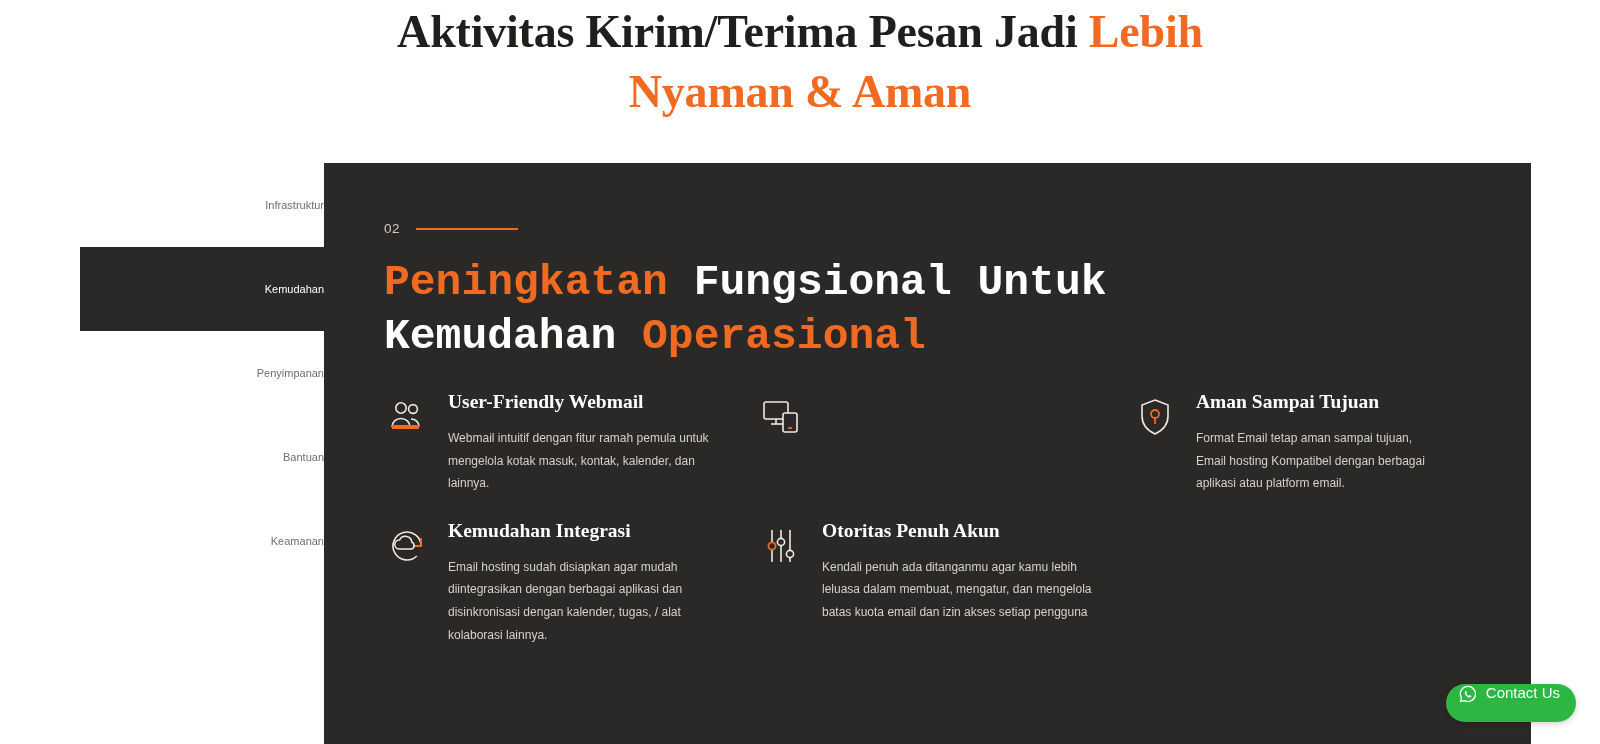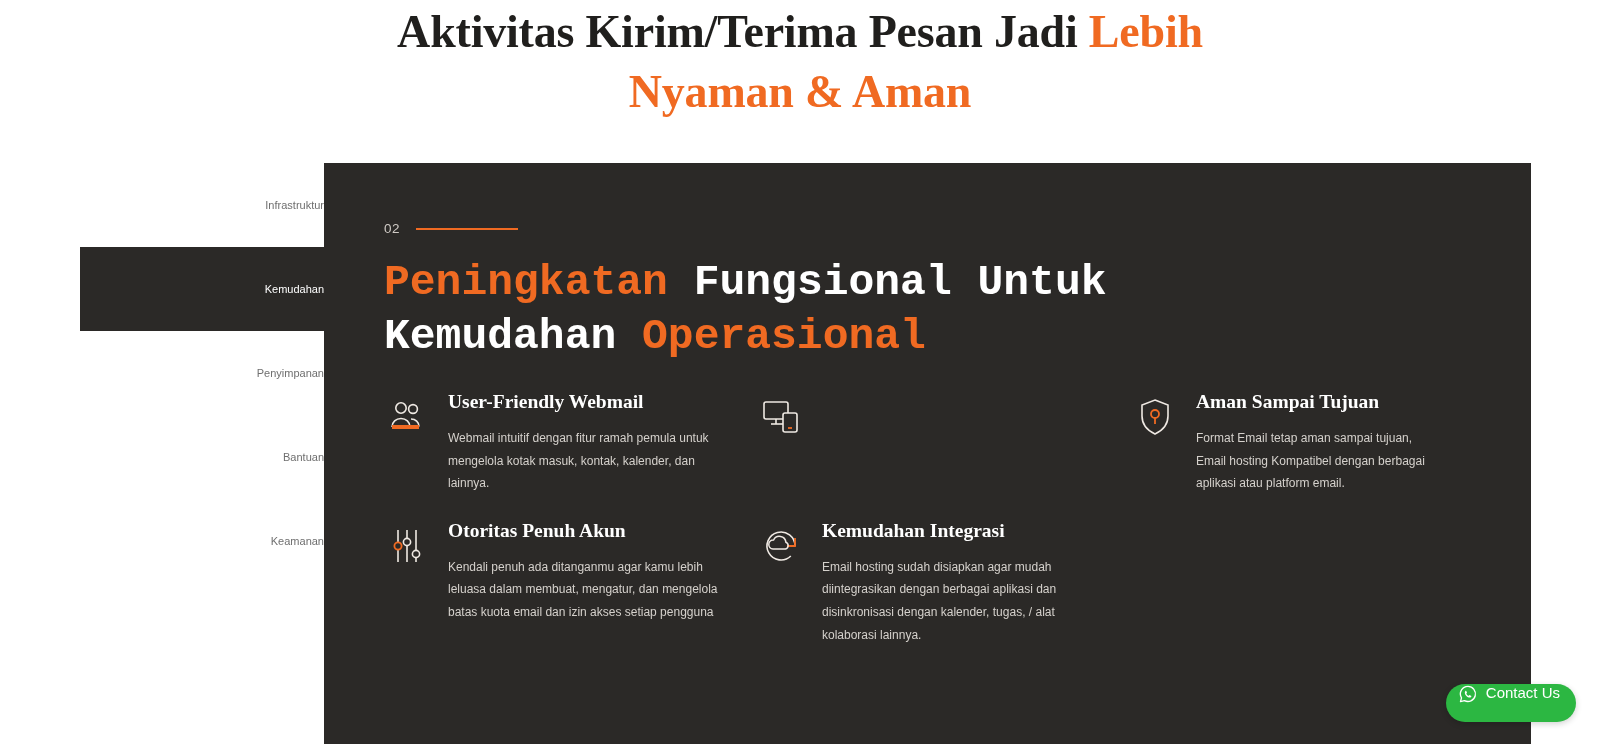--- a/index.html
+++ b/index.html
@@ -226,43 +226,43 @@
         </span>
         <div class="ftext">
           <h3>Aman Sampai Tujuan</h3>
           <p>Format Email tetap aman sampai tujuan, Email hosting Kompatibel dengan berbagai aplikasi atau platform email.</p>
         </div>
       </div>
 
       <div class="feature">
         <span class="ficon">
           <svg width="44" height="44" viewBox="0 0 44 44" fill="none">
+            <path d="M36 22a14 14 0 1 0-4.2 10" stroke="#efe9e3" stroke-width="1.6"></path>
+            <path d="M36 14v8h-8" stroke="#f06a22" stroke-width="1.8"></path>
+            <path d="M14 25a4.5 4.5 0 0 1 .6-9 6.5 6.5 0 0 1 12.3 2.2A3.6 3.6 0 0 1 26.5 25H14z" stroke="#efe9e3" stroke-width="1.5"></path>
+          </svg>
+        </span>
+        <div class="ftext">
+          <h3>Kemudahan Integrasi</h3>
+          <p>Email hosting sudah disiapkan agar mudah diintegrasikan dengan berbagai aplikasi dan disinkronisasi dengan kalender, tugas, / alat kolaborasi lainnya.</p>
+        </div>
+      </div>
+
+      <div class="feature">
+        <span class="ficon">
+          <svg width="44" height="44" viewBox="0 0 44 44" fill="none">
             <path d="M13 6v12M13 26v12M22 6v8M22 22v16M31 6v20M31 34v4" stroke="#efe9e3" stroke-width="1.6"></path>
             <circle cx="13" cy="22" r="3.6" stroke="#f06a22" stroke-width="1.8"></circle>
             <circle cx="22" cy="18" r="3.6" stroke="#efe9e3" stroke-width="1.6"></circle>
             <circle cx="31" cy="30" r="3.6" stroke="#efe9e3" stroke-width="1.6"></circle>
           </svg>
         </span>
         <div class="ftext">
           <h3>Otoritas Penuh Akun</h3>
           <p>Kendali penuh ada ditanganmu agar kamu lebih leluasa dalam membuat, mengatur, dan mengelola batas kuota email dan izin akses setiap pengguna</p>
-        </div>
-      </div>
-
-      <div class="feature">
-        <span class="ficon">
-          <svg width="44" height="44" viewBox="0 0 44 44" fill="none">
-            <path d="M36 22a14 14 0 1 0-4.2 10" stroke="#efe9e3" stroke-width="1.6"></path>
-            <path d="M36 14v8h-8" stroke="#f06a22" stroke-width="1.8"></path>
-            <path d="M14 25a4.5 4.5 0 0 1 .6-9 6.5 6.5 0 0 1 12.3 2.2A3.6 3.6 0 0 1 26.5 25H14z" stroke="#efe9e3" stroke-width="1.5"></path>
-          </svg>
-        </span>
-        <div class="ftext">
-          <h3>Kemudahan Integrasi</h3>
-          <p>Email hosting sudah disiapkan agar mudah diintegrasikan dengan berbagai aplikasi dan disinkronisasi dengan kalender, tugas, / alat kolaborasi lainnya.</p>
         </div>
       </div>
 
     </div>
   </section>
 
   <div class="contact-btn">
     <span>
       <svg width="20" height="20" viewBox="0 0 24 24" fill="none">
         <path d="M12 2.8A9.1 9.1 0 0 0 4.2 16.6L3 21.2l4.7-1.2A9.1 9.1 0 1 0 12 2.8z" stroke="#ffffff" stroke-width="1.6" stroke-linejoin="round"></path>

